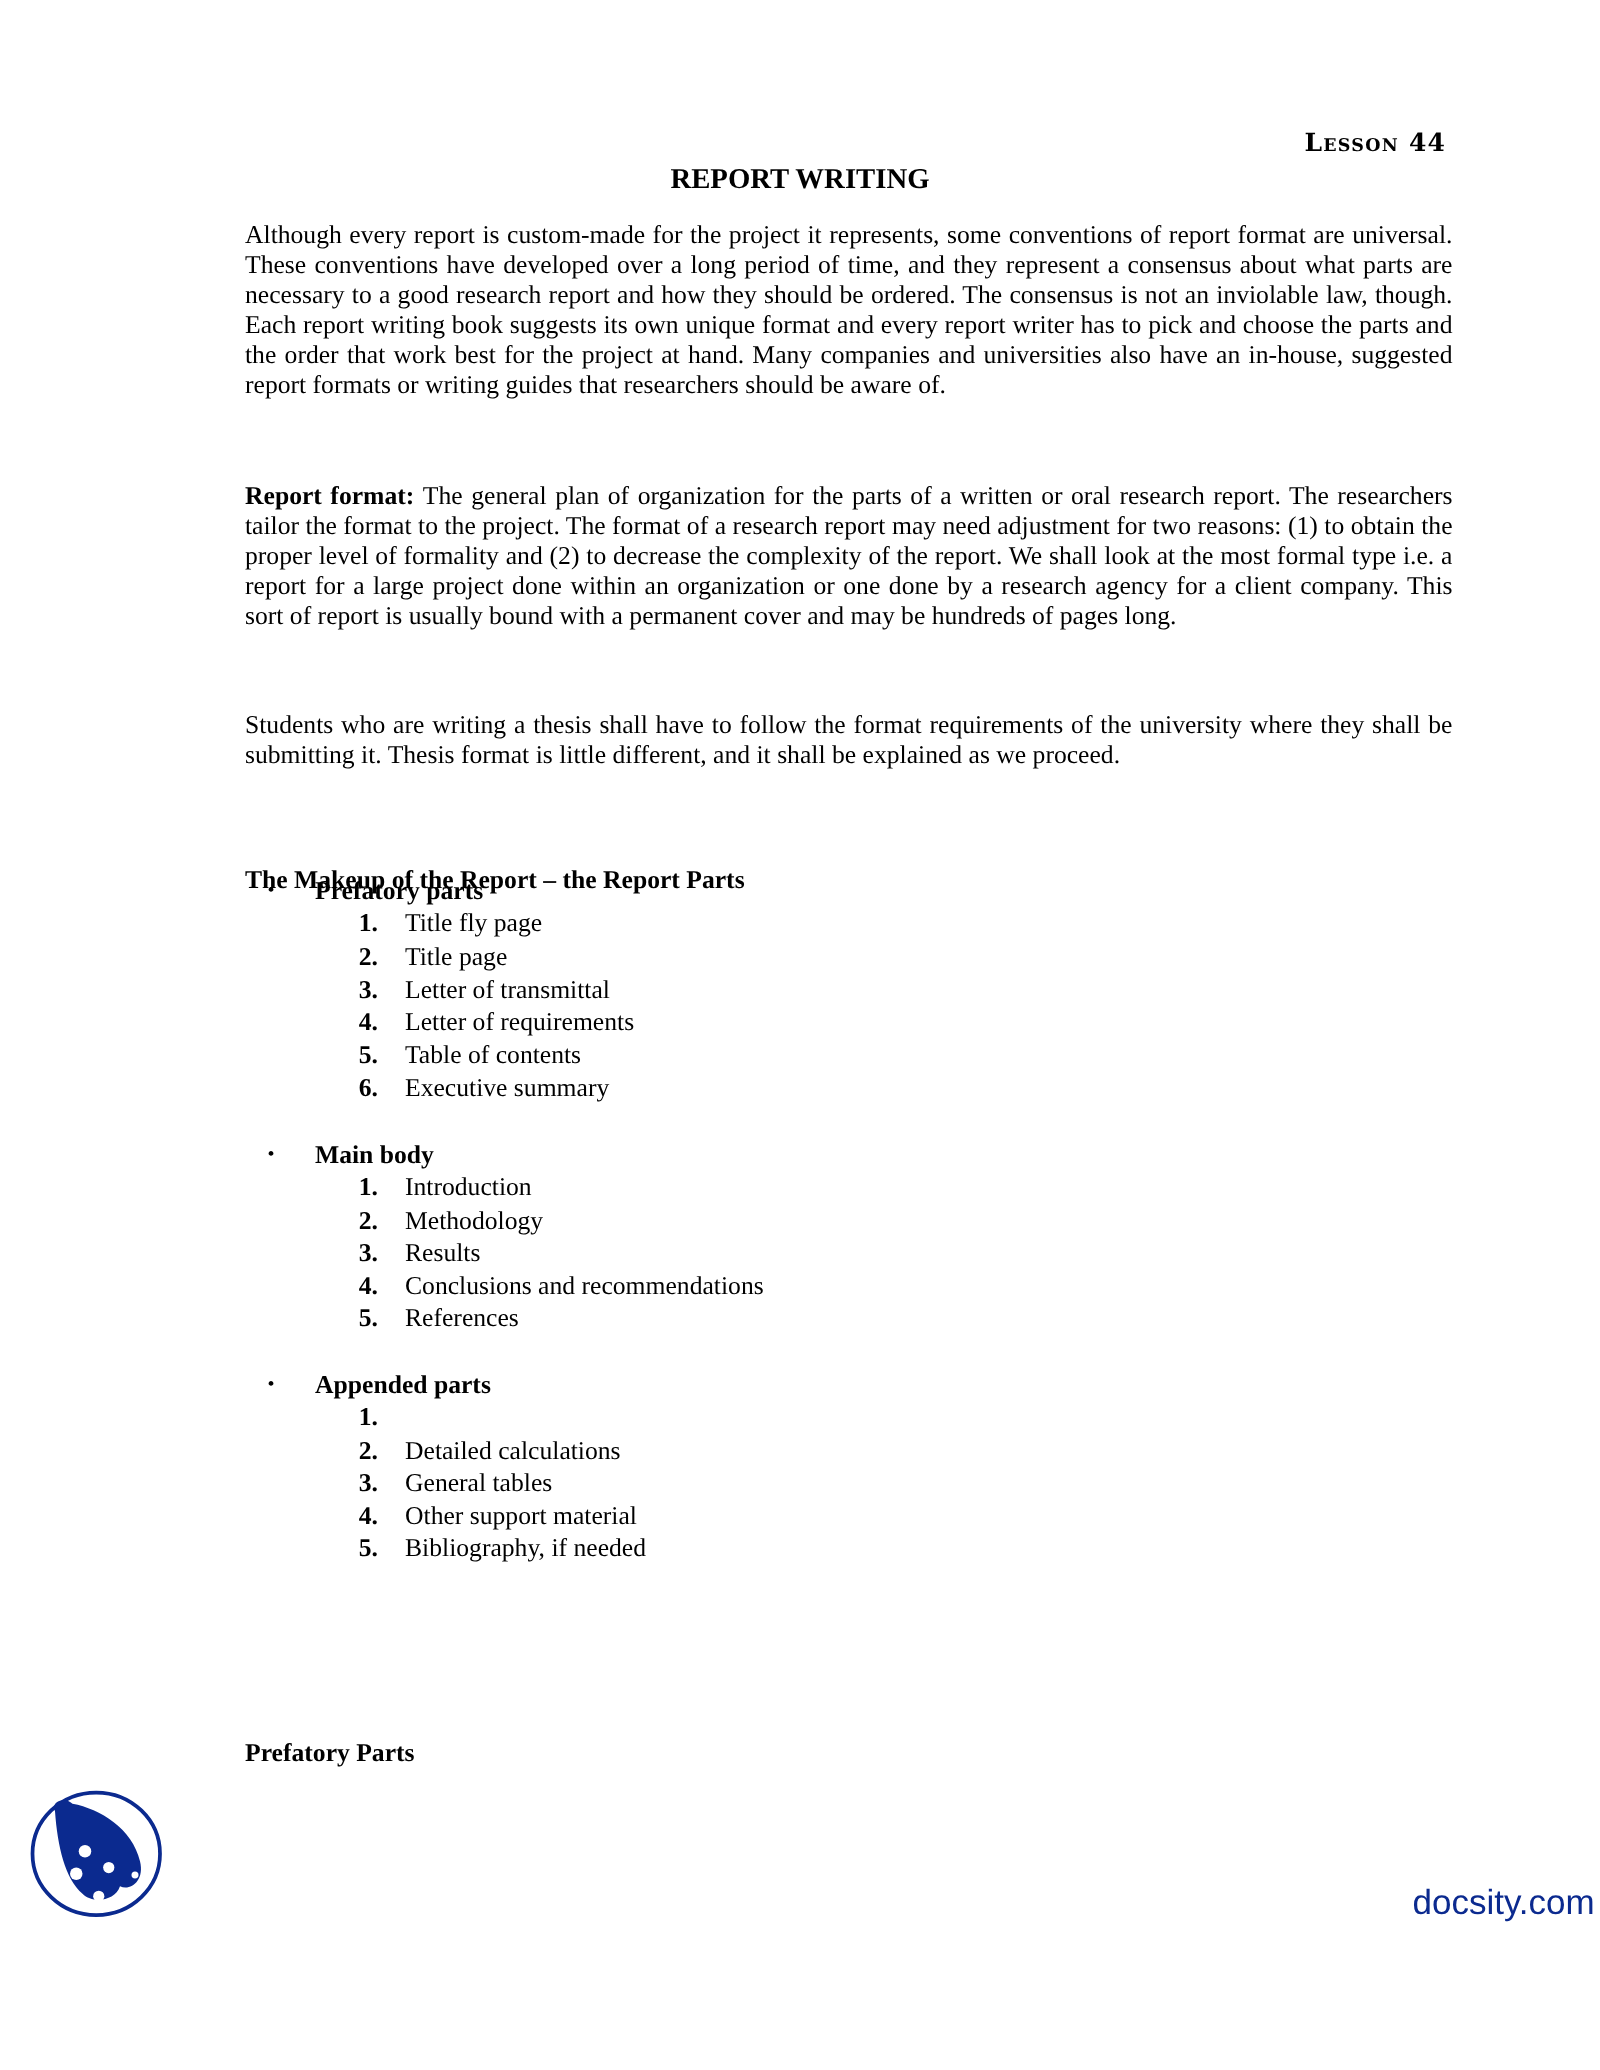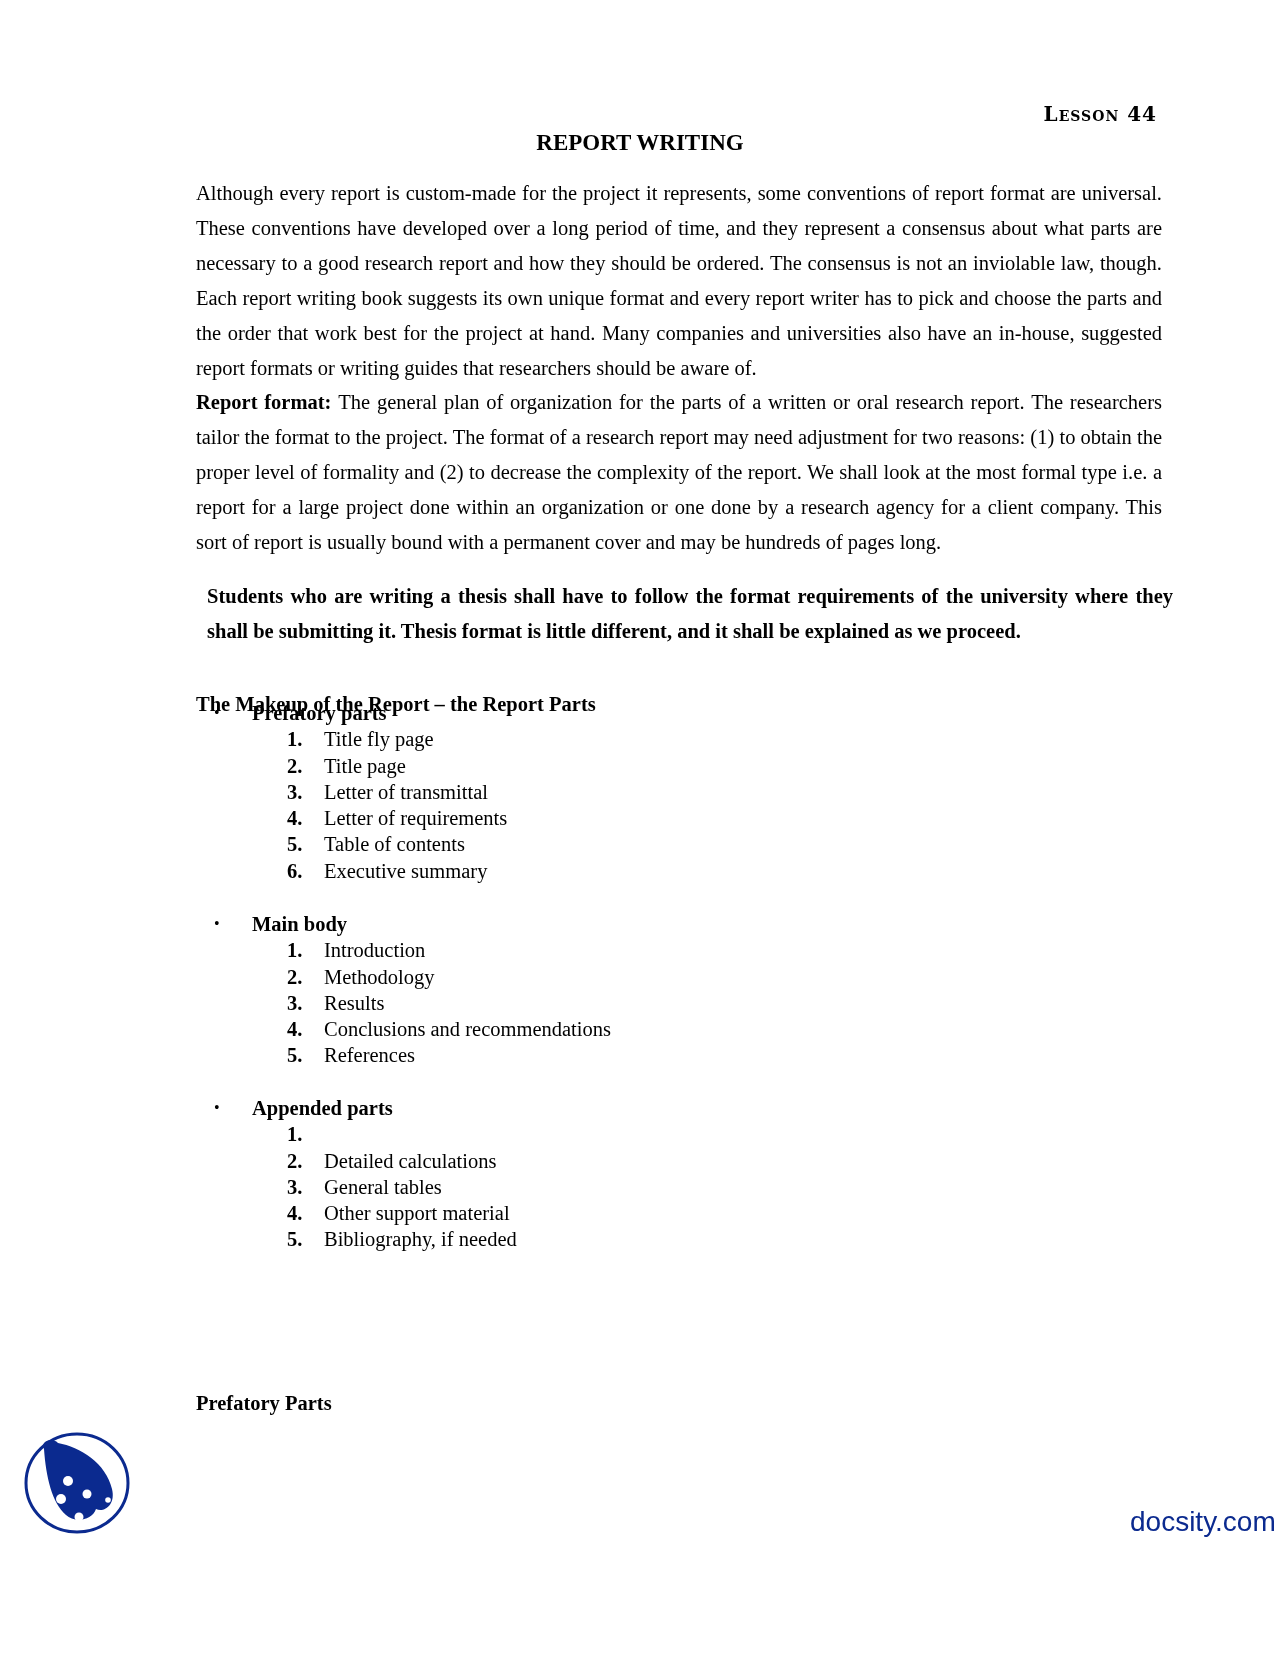--- a/index.html
+++ b/index.html
@@ -8,21 +8,21 @@
   .serif { font-family: "Liberation Serif", "DejaVu Serif", serif; color: #000; }
   .lesson {
     position: absolute; right: 123px; top: 102px;
     font-family: "DejaVu Serif", "Liberation Serif", serif;
     font-weight: bold; font-size: 20px; font-variant: small-caps; letter-spacing: 1px;
   }
   .title {
     position: absolute; left: 0; width: 1280px; top: 130px; text-align: center;
     font-weight: bold; font-size: 23px;
   }
-  .block { position: absolute; left: 196px; width: 966px; font-size: 20.5px; line-height: 35px; text-align: justify; }
+  .block { position: absolute; left: 196px; width: 966px; font-size: 20.5px; line-height: 24px; text-align: justify; }
   .block .b { font-weight: bold; }
   .heading { position: absolute; left: 196px; font-size: 20.5px; font-weight: bold; line-height: 26.3px; margin-top: 44px; }
   .list-group { position: absolute; left: 196px; width: 960px; font-size: 20.5px; line-height: 26.3px; }
   .group-head { position: relative; height: 26.3px; }
   .bullet { position: absolute; left: 18px; top: 0; font-size: 16px; }
   .group-label { position: absolute; left: 56px; top: 0; font-weight: bold; }
   .item { position: relative; height: 26.3px; }
   .num { position: absolute; left: 91px; top: 0; font-weight: bold; }
   .item-text { position: absolute; left: 128px; top: 0; white-space: nowrap; }
   .logo { position: absolute; left: 22px; top: 1427px; width: 110px; height: 110px; }
@@ -37,21 +37,21 @@
 
 <div class="page serif">
 
   <div class="lesson">Lesson 44</div>
   <div class="title">REPORT WRITING</div>
 
   <p class="block" style="top:176px; margin:0;">Although every report is custom-made for the project it represents, some conventions of report format are universal.  These conventions have developed over a long period of time, and they represent a consensus about what parts are necessary to a good research report and how they should be ordered. The consensus is not an inviolable law, though.  Each report writing book suggests its own unique format and every report writer has to pick and choose the parts and the order that work best for the project at hand.  Many companies and universities also have an in-house, suggested report formats or writing guides that researchers should be aware of.</p>
 
   <p class="block" style="top:385px; margin:0;"><span class="b">Report format: </span><span>The general plan of organization for the parts of a written or oral research report.  The researchers tailor the format to the project.  The format of a research report may need adjustment for two reasons: (1) to obtain the proper level of formality and (2) to decrease the complexity of the report.  We shall look at the most formal type i.e. a report for a large project done within an organization or one done by a research agency for a client company.  This sort of report is usually bound with a permanent cover and may be hundreds of pages long.</span></p>
 
-  <p class="block" style="top:568px; margin:11px;font-weight:bold;">Students who are writing a thesis shall have to follow the format requirements of the university where they shall be submitting it.  Thesis format is little different, and it shall be explained as we proceed.</p>
+  <p class="block" style="top:568px; margin:0;">Students who are writing a thesis shall have to follow the format requirements of the university where they shall be submitting it.  Thesis format is little different, and it shall be explained as we proceed.</p>
 
   <div class="heading" style="top:647px;">The Makeup of the Report – the Report Parts</div>
 
   <div class="list-group" style="top:700px;">
     <div class="group-head">
       <span class="bullet">•</span>
       <span class="group-label">Prefatory parts</span>
     </div>
     <div class="item">
         <span class="num">1.</span>

